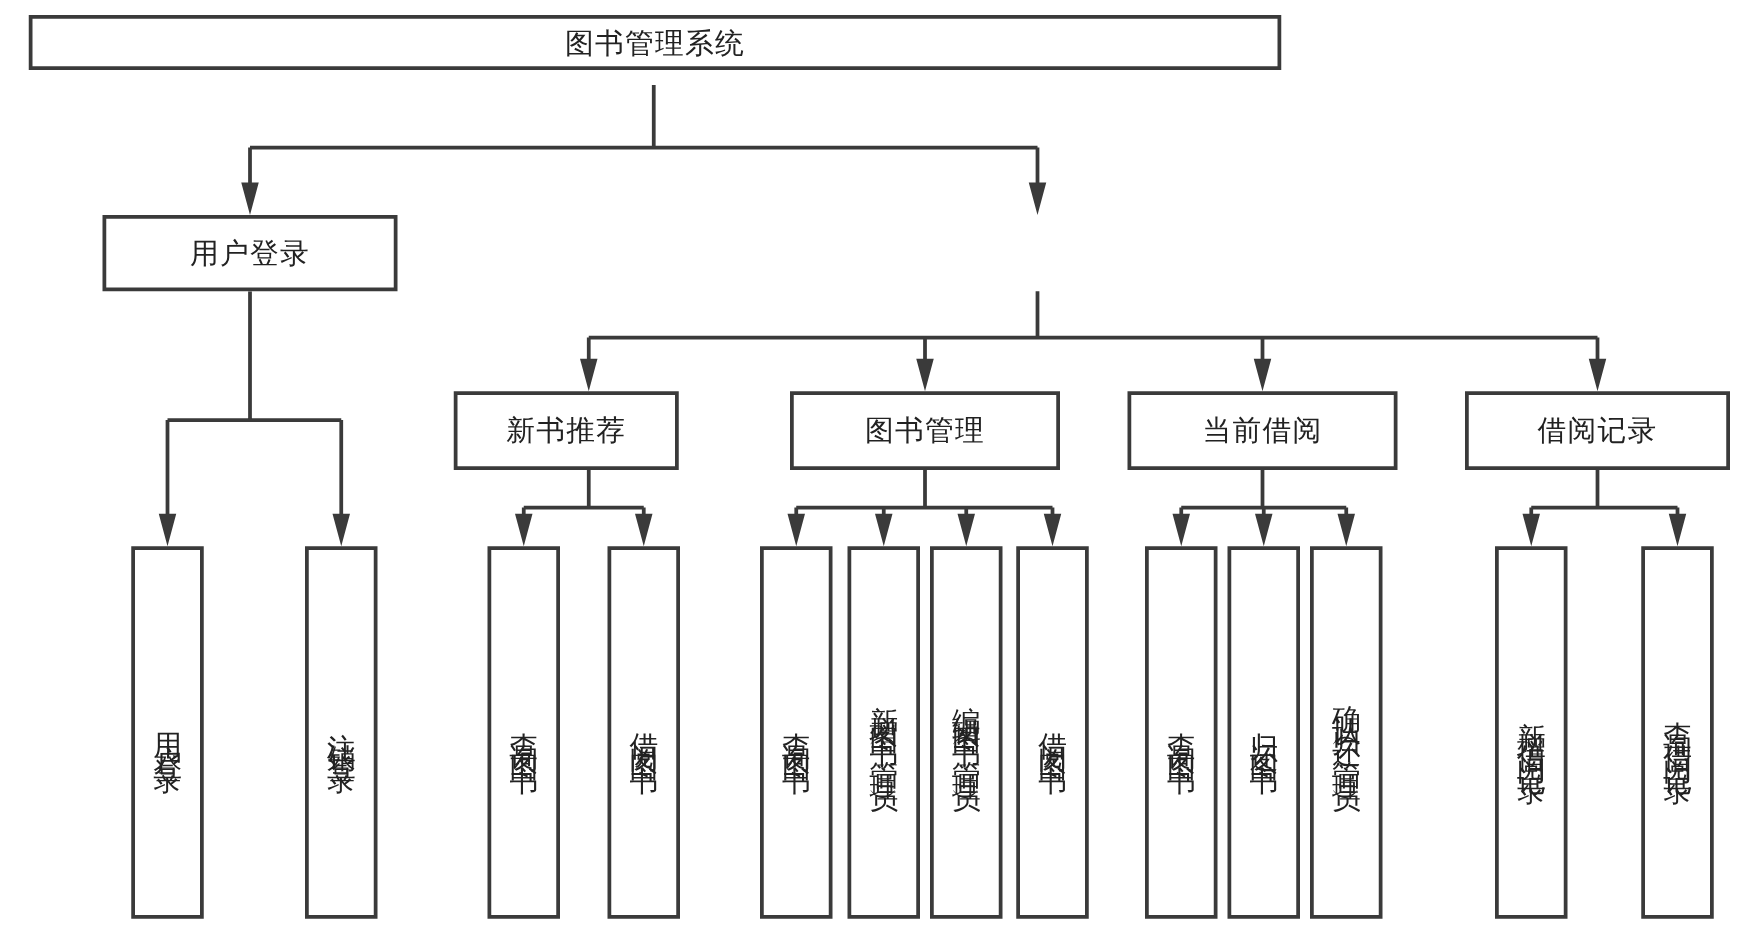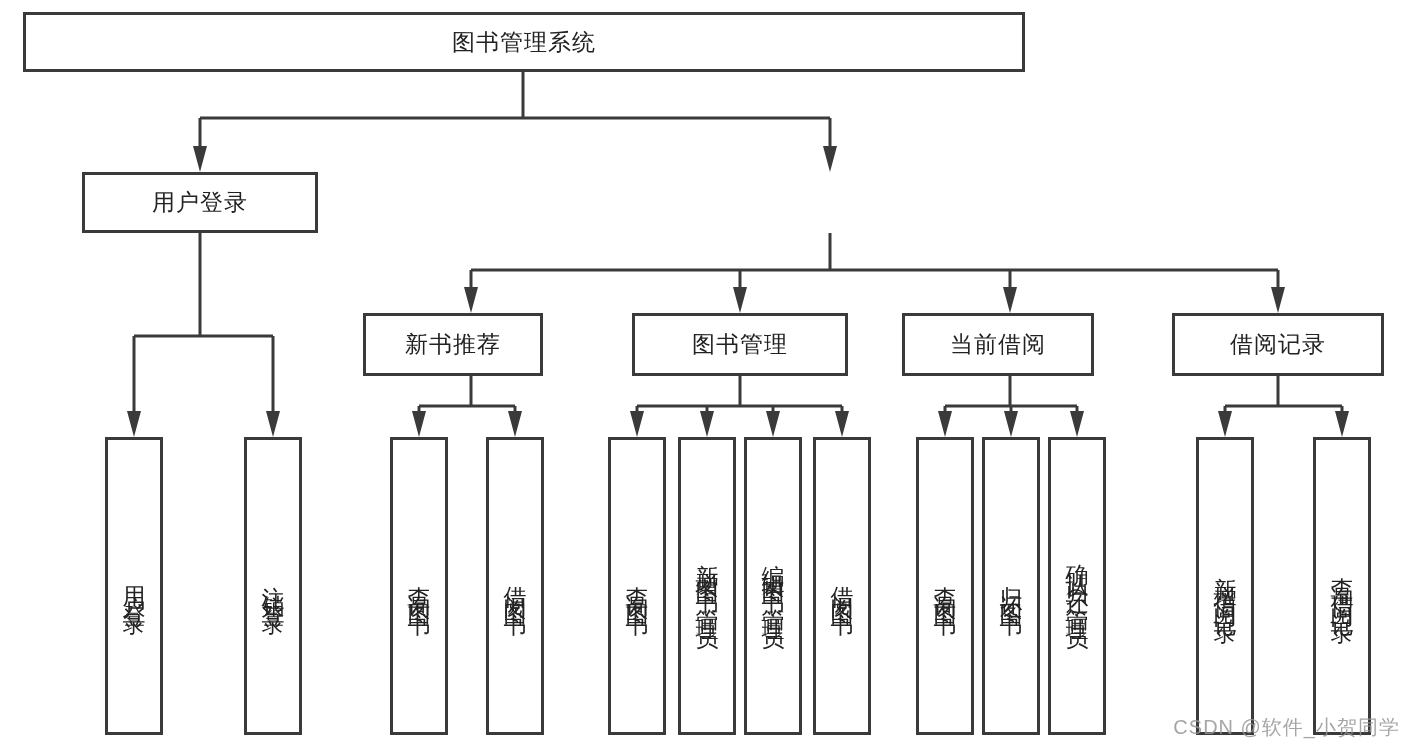--- a/index.html
+++ b/index.html
@@ -49,26 +49,26 @@
     z-index: 2;
   }
   .vbox .vtext {
     writing-mode: vertical-lr;
     color: #222222;
     font-size: 23px;
     letter-spacing: 9px;
     line-height: 1;
     max-height: 286px;
   }
-  .root-box   { left: 23px;  top: 12px;  width: 1002px; height: 60px; }
+  .root-box   { left: 23px;  top: 12px;  width: 1002px; height: 44px; }
   .lvl2-a     { left: 82px;  top: 172px; width: 236px;  height: 61px; }
   .lvl2-b     { left: 712px; top: 172px; width: 236px;  height: 61px; }
   .lvl3-a     { left: 363px;  top: 313px; width: 180px; height: 63px; }
   .lvl3-b     { left: 632px;  top: 313px; width: 216px; height: 63px; }
-  .lvl3-c     { left: 902px;  top: 313px; width: 192px; height: 63px; }
+  .lvl3-c     { left: 902px;  top: 313px; width: 216px; height: 63px; }
   .lvl3-d     { left: 1172px; top: 313px; width: 212px; height: 63px; }
   .leaf-1  { left: 105px;  }
   .leaf-2  { left: 244px;  }
   .leaf-3  { left: 390px;  }
   .leaf-4  { left: 486px;  }
   .leaf-5  { left: 608px;  }
   .leaf-6  { left: 678px;  }
   .leaf-7  { left: 744px;  }
   .leaf-8  { left: 813px;  }
   .leaf-9  { left: 916px;  }
@@ -169,15 +169,14 @@
   <div class="vbox leaf-11">
     <span class="vtext">确认归还（管理员）</span>
   </div>
   <div class="vbox leaf-12">
     <span class="vtext">新增借阅记录</span>
   </div>
   <div class="vbox leaf-13">
     <span class="vtext">查询借阅记录</span>
   </div>
 
-  <div class="watermark">CSDN @软件_小贺同学</div>
 
 </div>
 
 </body></html>

